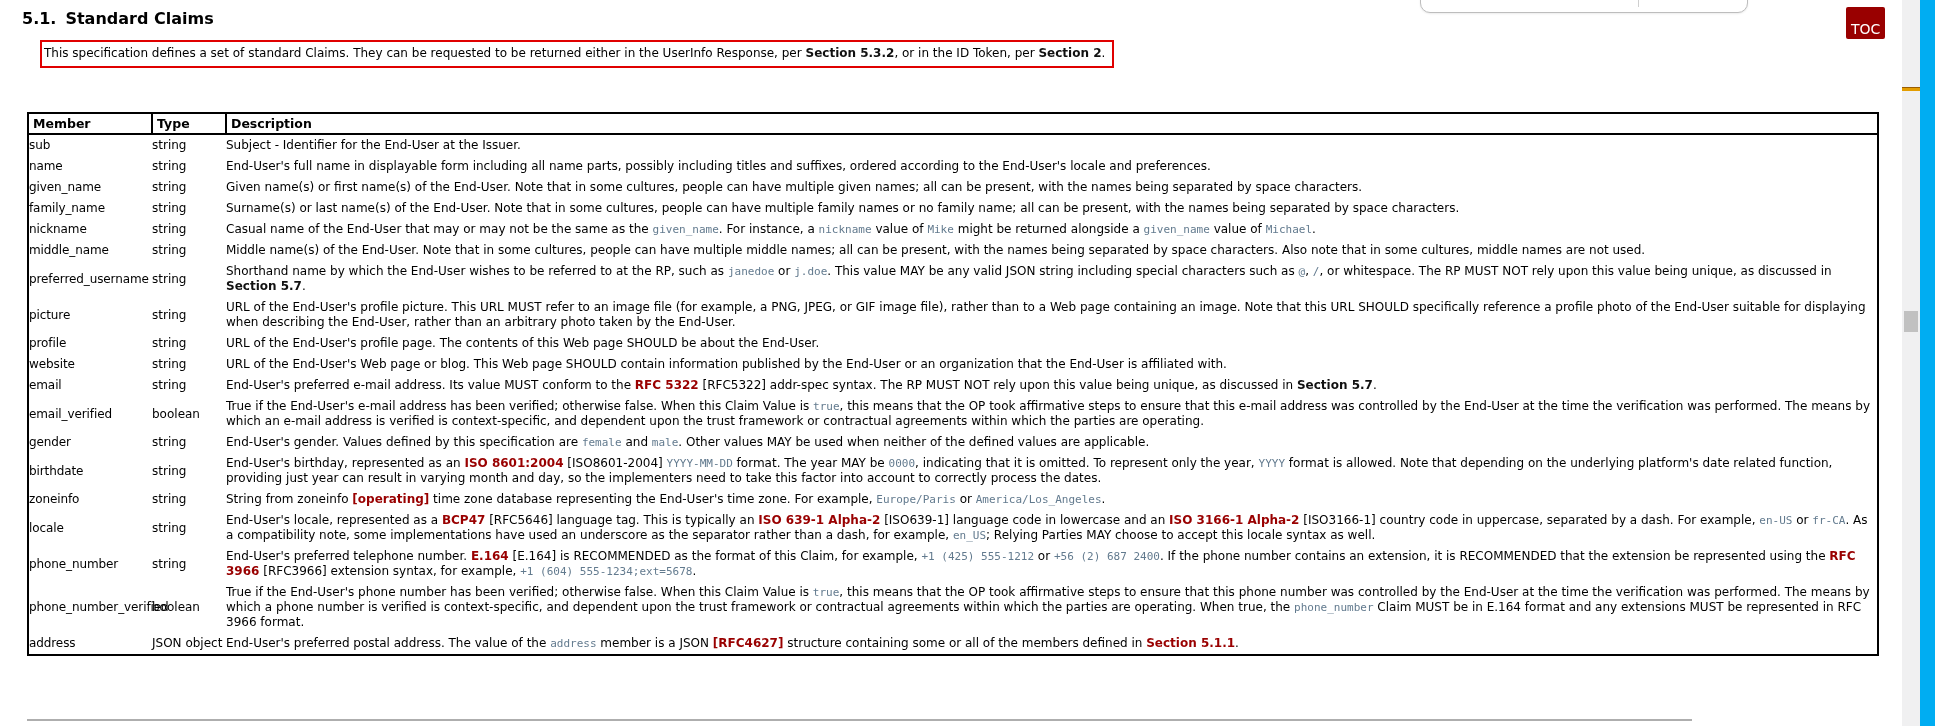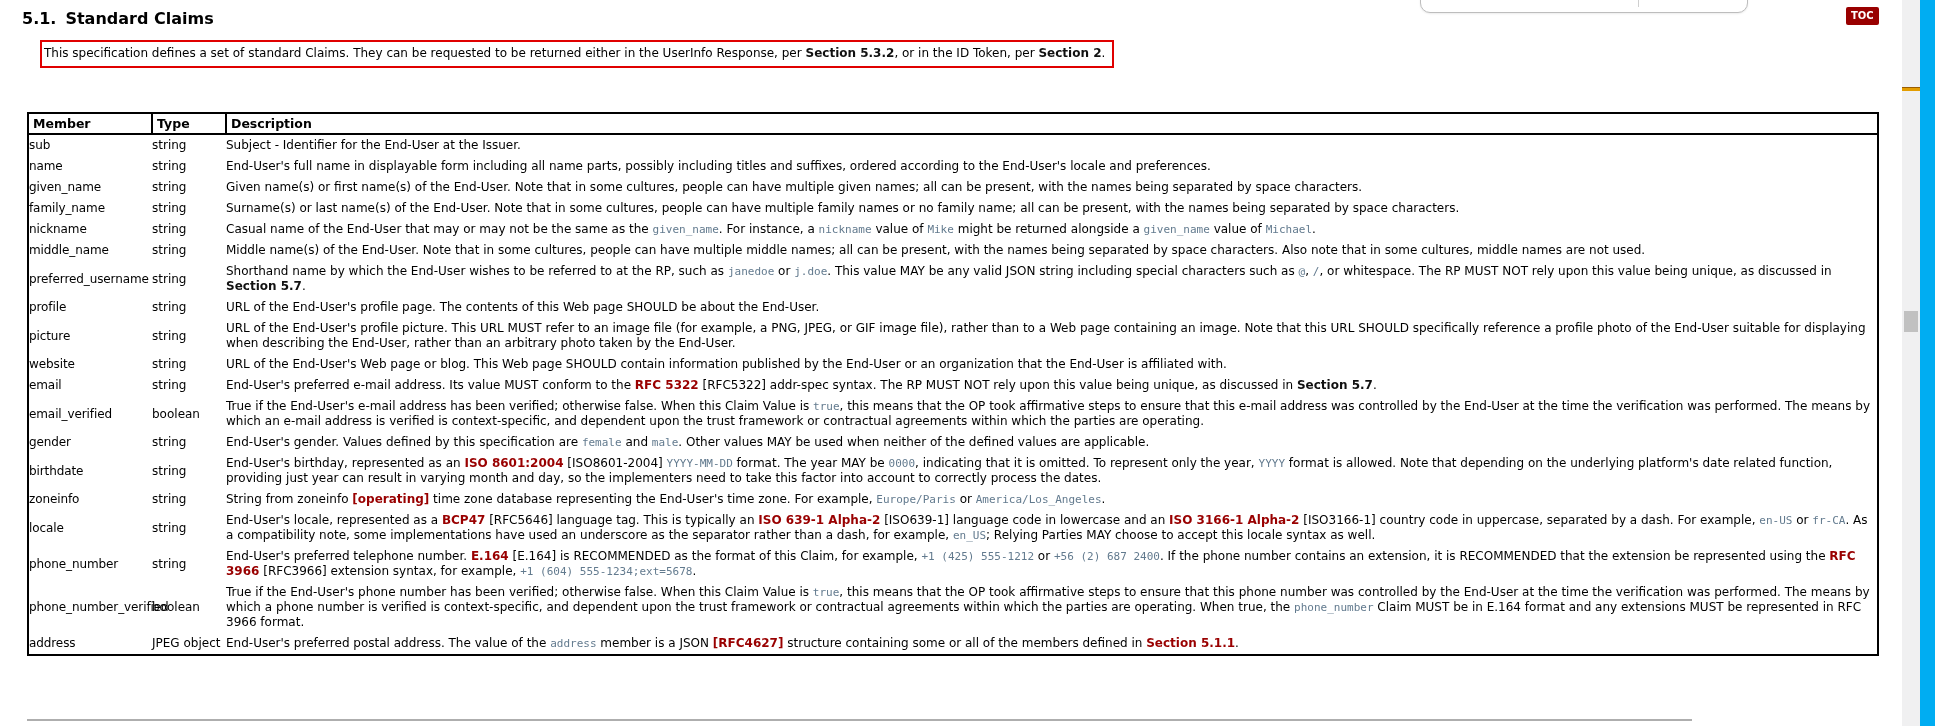--- a/index.html
+++ b/index.html
@@ -33,21 +33,21 @@
     text-align:right; font-size:11px; color:#222; }
   .bottom-rule { position:absolute; left:27px; top:719px; width:1665px; height:2px;
     background:var(--bottom_rule); }
 
   .findbar { position:absolute; left:1420px; top:-9px; width:328px; height:22px;
     background:#fff; border:1px solid #bdbdbd; border-radius:0 0 10px 10px;
     box-shadow:0 1px 2px rgba(0,0,0,0.08); }
   .findbar-divider { position:absolute; left:217px; top:0; width:1px; height:15px; background:#cfcfcf; }
 
   .toc-badge { position:absolute; left:1846px; top:7px; background:var(--toc_background);
-    color:var(--toc_text); font-size:10px; font-weight:bold; padding:2px 5px 3px 5px;
+    color:var(--toc_text); font-size:14px; font-weight:normal; padding:16px 5px 3px 5px;
     border-radius:2px; text-decoration:none; line-height:13px; }
 
   .scroll-track { position:absolute; left:1902px; top:0; width:18px; height:726px;
     background:var(--scrollbar_track); }
   .scroll-marker { position:absolute; left:0; top:87px; width:18px; height:4px;
     background:var(--find_marker); border-top:1px solid #9a5d00; }
   .scroll-thumb { position:absolute; left:2px; top:311px; width:14px; height:21px;
     background:var(--scrollbar_thumb); }
 
   .side-strip { position:absolute; left:1920px; top:0; width:15px; height:726px;
@@ -101,28 +101,28 @@
           <td class="member">middle_name</td>
           <td class="type">string</td>
           <td class="desc">Middle name(s) of the End-User. Note that in some cultures, people can have multiple middle names; all can be present, with the names being separated by space characters. Also note that in some cultures, middle names are not used.</td>
         </tr>
         <tr>
           <td class="member">preferred_username</td>
           <td class="type">string</td>
           <td class="desc">Shorthand name by which the End-User wishes to be referred to at the RP, such as <span class="code">janedoe</span> or <span class="code">j.doe</span>. This value MAY be any valid JSON string including special characters such as <span class="code">@</span>, <span class="code">/</span>, or whitespace. The RP MUST NOT rely upon this value being unique, as discussed in <span class="slink">Section 5.7</span>.</td>
         </tr>
         <tr>
+          <td class="member">picture</td>
+          <td class="type">string</td>
+          <td class="desc">URL of the End-User's profile picture. This URL MUST refer to an image file (for example, a PNG, JPEG, or GIF image file), rather than to a Web page containing an image. Note that this URL SHOULD specifically reference a profile photo of the End-User suitable for displaying when describing the End-User, rather than an arbitrary photo taken by the End-User.</td>
+        </tr>
+        <tr>
           <td class="member">profile</td>
           <td class="type">string</td>
           <td class="desc">URL of the End-User's profile page. The contents of this Web page SHOULD be about the End-User.</td>
-        </tr>
-        <tr>
-          <td class="member">picture</td>
-          <td class="type">string</td>
-          <td class="desc">URL of the End-User's profile picture. This URL MUST refer to an image file (for example, a PNG, JPEG, or GIF image file), rather than to a Web page containing an image. Note that this URL SHOULD specifically reference a profile photo of the End-User suitable for displaying when describing the End-User, rather than an arbitrary photo taken by the End-User.</td>
         </tr>
         <tr>
           <td class="member">website</td>
           <td class="type">string</td>
           <td class="desc">URL of the End-User's Web page or blog. This Web page SHOULD contain information published by the End-User or an organization that the End-User is affiliated with.</td>
         </tr>
         <tr>
           <td class="member">email</td>
           <td class="type">string</td>
           <td class="desc">End-User's preferred e-mail address. Its value MUST conform to the <span class="ref">RFC 5322</span> [RFC5322] addr-spec syntax. The RP MUST NOT rely upon this value being unique, as discussed in <span class="slink">Section 5.7</span>.</td>
@@ -157,21 +157,21 @@
           <td class="type">string</td>
           <td class="desc">End-User's preferred telephone number. <span class="ref">E.164</span> [E.164] is RECOMMENDED as the format of this Claim, for example, <span class="code">+1 (425) 555-1212</span> or <span class="code">+56 (2) 687 2400</span>. If the phone number contains an extension, it is RECOMMENDED that the extension be represented using the <span class="ref">RFC 3966</span> [RFC3966] extension syntax, for example, <span class="code">+1 (604) 555-1234;ext=5678</span>.</td>
         </tr>
         <tr>
           <td class="member">phone_number_verified</td>
           <td class="type">boolean</td>
           <td class="desc">True if the End-User's phone number has been verified; otherwise false. When this Claim Value is <span class="code">true</span>, this means that the OP took affirmative steps to ensure that this phone number was controlled by the End-User at the time the verification was performed. The means by which a phone number is verified is context-specific, and dependent upon the trust framework or contractual agreements within which the parties are operating. When true, the <span class="code">phone_number</span> Claim MUST be in E.164 format and any extensions MUST be represented in RFC 3966 format.</td>
         </tr>
         <tr>
           <td class="member">address</td>
-          <td class="type">JPEG object</td>
+          <td class="type">JSON object</td>
           <td class="desc">End-User's preferred postal address. The value of the <span class="code">address</span> member is a JSON <span class="ref">[RFC4627]</span> structure containing some or all of the members defined in <span class="ref">Section 5.1.1</span>.</td>
         </tr>
       </tbody>
   </table>
 </div>
 
 <div class="caption">Table 1: Registered Member Definitions</div>
 <div class="bottom-rule"></div>
 
 <div class="findbar">

